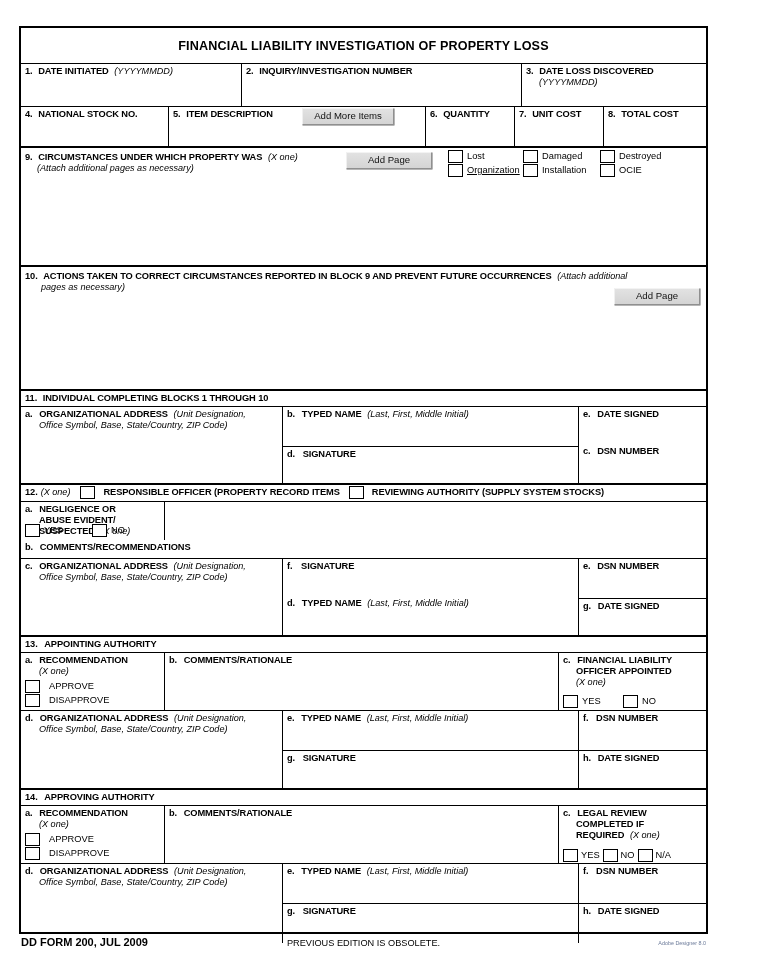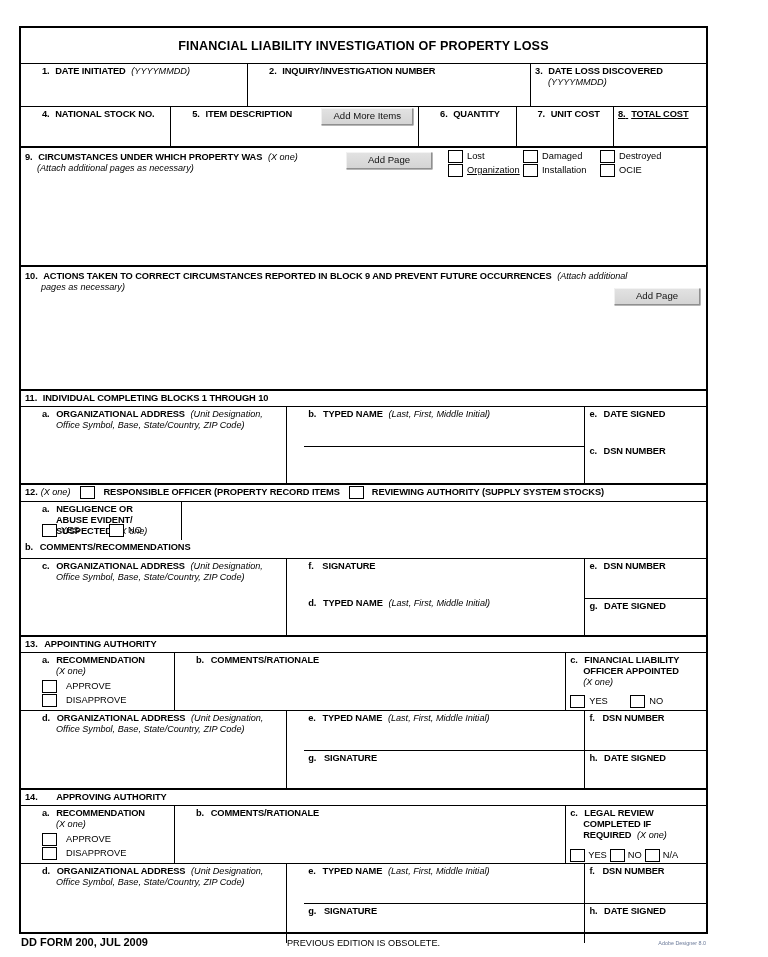--- a/index.html
+++ b/index.html
@@ -25,21 +25,21 @@
   
   .row { display: flex; width: 100%; }
   .cell {
     position: relative;
     padding: 2px 3px 2px 4px;
     font-size: 9.3px;
     line-height: 11.2px;
     color: #000;
     overflow: hidden;
   }
-  .bdr-r { border-right: 1px solid #000; margin-left: 17px; }
+  .bdr-r { border-right: 1px solid #000; }
   .bdr-b { border-bottom: 1px solid #000; }
   .thick-b { border-bottom: 2px solid #000; }
 
   .lbl { font-weight: bold; font-size: 9.3px; letter-spacing: -0.1px; }
   .ital { font-style: italic; font-weight: normal; font-size: 9.1px; }
   .indent { display: inline-block; padding-left: 11px; }
   .hang { padding-left: 12px; text-indent: -12px; }
 
   
   .title-bar {
@@ -132,21 +132,21 @@
       <span class="btn" style="position:absolute;left:133px;top:1px;width:92px;">Add More Items</span>
     </div>
     <div class="cell bdr-r" style="width:89px;">
       <span class="lbl">6.</span>
       <span class="lbl" style="padding-left:3px;">QUANTITY</span>
     </div>
     <div class="cell bdr-r" style="width:89px;">
       <span class="lbl">7.</span>
       <span class="lbl" style="padding-left:3px;">UNIT COST</span>
     </div>
-    <div class="cell" style="width:102px;text-decoration:underline;">
+    <div class="cell" style="width:102px;">
       <span class="lbl">8.</span>
       <span class="lbl" style="padding-left:3px;">TOTAL COST</span>
     </div>
   </div>
 
   <div class="cell thick-b" style="height:119px;width:100%;padding:4px 3px 0 4px;">
     <div class="hang">
       <span class="lbl">9.</span>
       <span class="lbl" style="padding-left:3px;">CIRCUMSTANCES UNDER WHICH PROPERTY WAS</span>
       <span class="ital" style="padding-left:3px;">(X one)</span>
@@ -197,20 +197,24 @@
         <span class="lbl" style="padding-left:4px;">ORGANIZATIONAL ADDRESS</span>
         <span class="ital" style="padding-left:3px;">(Unit Designation,</span>
       </div>
       <div class="ital" style="padding-left:14px;">Office Symbol, Base, State/Country, ZIP Code)</div>
     </div>
     <div style="width:296px;" class="bdr-r">
       <div class="cell bdr-b" style="height:40px;">
         <span class="lbl">b.</span>
         <span class="lbl" style="padding-left:4px;">TYPED NAME</span>
         <span class="ital" style="padding-left:3px;">(Last, First, Middle Initial)</span>
+      </div>
+      <div class="cell" style="height:37px;">
+        <span class="lbl">d.</span>
+        <span class="lbl" style="padding-left:5px;">SIGNATURE</span>
       </div>
     </div>
     <div style="width:127px;">
       <div class="cell" style="height:37px;">
         <span class="lbl">e.</span>
         <span class="lbl" style="padding-left:4px;">DATE SIGNED</span>
       </div>
       <div class="cell bdr-b" style="height:40px;">
         <span class="lbl">c.</span>
         <span class="lbl" style="padding-left:4px;">DSN NUMBER</span>
@@ -353,21 +357,21 @@
       </div>
       <div class="cell" style="height:38px;">
         <span class="lbl">h.</span>
         <span class="lbl" style="padding-left:4px;">DATE SIGNED</span>
       </div>
     </div>
   </div>
 
   <div class="cell bdr-b" style="height:16px;width:100%;padding:2px 3px 0 4px;">
     <span class="lbl">14.</span>
-    <span class="lbl" style="padding-left:4px;margin-left:12px;">APPROVING AUTHORITY</span>
+    <span class="lbl" style="padding-left:4px;">APPROVING AUTHORITY</span>
   </div>
 
   <div class="row bdr-b" style="height:58px;">
     <div class="cell bdr-r" style="width:144px;">
       <div class="hang" style="padding-left:14px;text-indent:-14px;">
         <span class="lbl">a.</span>
         <span class="lbl" style="padding-left:4px;">RECOMMENDATION</span>
       </div>
       <div class="ital" style="padding-left:14px;">(X one)</div>
       <div class="cb-row" style="position:absolute;left:4px;top:27px;">

